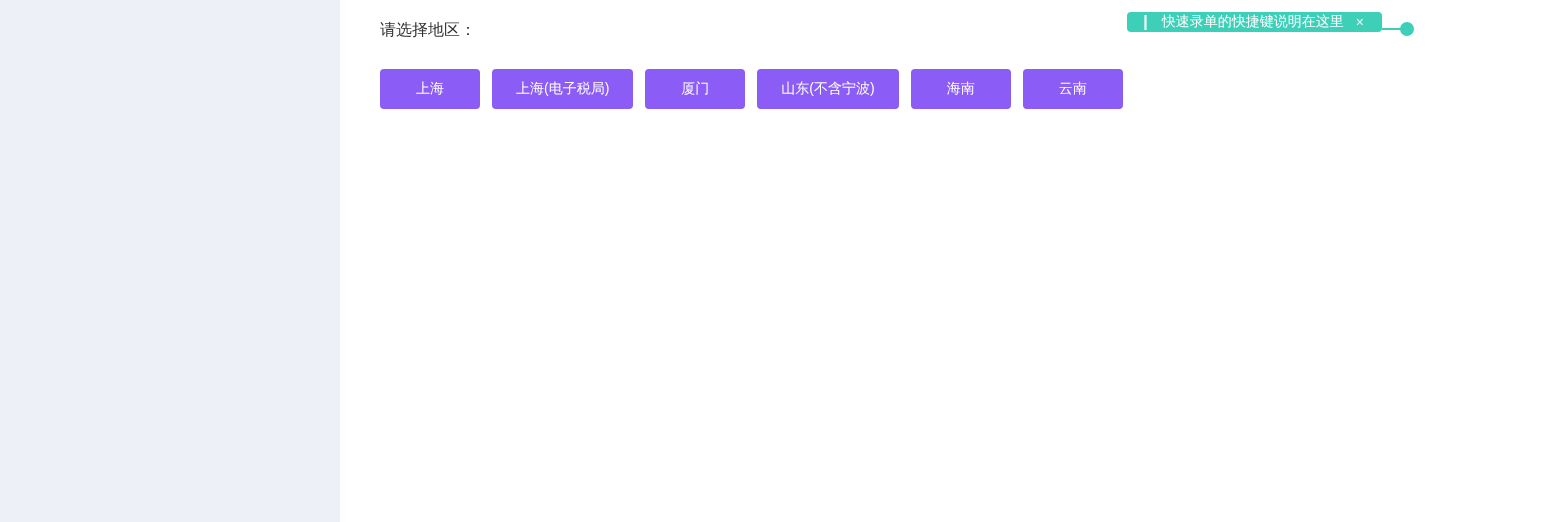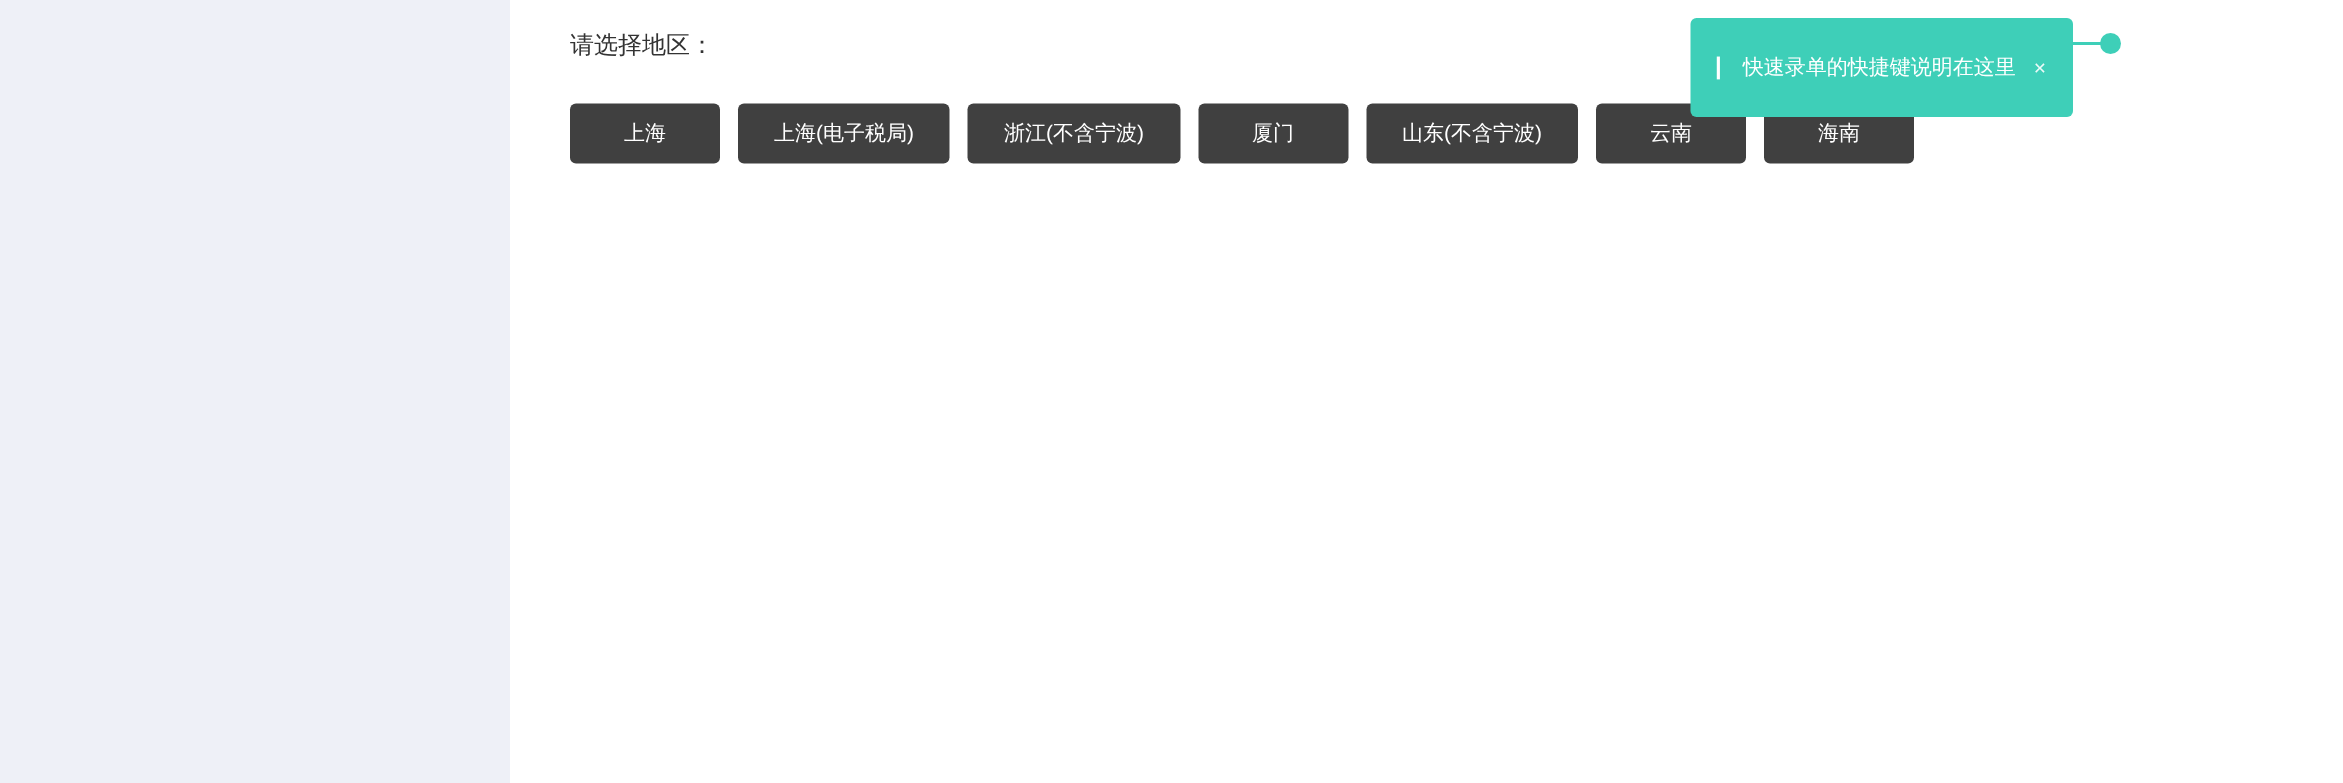--- a/index.html
+++ b/index.html
@@ -43,41 +43,41 @@
       font-weight: normal;
     }
 
     .region-buttons {
       display: flex;
       flex-wrap: wrap;
       gap: 12px;
     }
 
     .region-btn {
-      background: #404040;
+      background: #8b5cf6;
       border: none;
       border-radius: 4px;
       color: #ffffff;
       font-size: 14px;
       padding: 10px 24px;
       cursor: pointer;
       min-width: 100px;
       text-align: center;
       line-height: 1.4;
     }
 
     
     .tooltip-banner {
       position: absolute;
       top: 12px;
       right: 180px;
       background: #3ecfb8;
       color: #ffffff;
       font-size: 14px;
-      padding: 24px 16px;
+      padding: 1px 16px;
       border-radius: 4px;
       display: flex;
       align-items: center;
       gap: 10px;
       white-space: nowrap;
     }
 
     .tooltip-banner::before {
       content: '|';
       font-size: 16px;
@@ -118,25 +118,24 @@
 <body>
 
 <div class="left-sidebar"></div>
 
 <div class="main-content">
   <div class="page-title">请选择地区：</div>
   <div class="region-buttons">
 
   <button class="region-btn">上海</button>
       <button class="region-btn">上海(电子税局)</button>
-      <button class="region-btn">浙江(不含宁波)</button>
       <button class="region-btn">厦门</button>
       <button class="region-btn">山东(不含宁波)</button>
+      <button class="region-btn">海南</button>
       <button class="region-btn">云南</button>
-      <button class="region-btn">海南</button>
     </div>
 </div>
 
 <div class="tooltip-banner">
   <span>快速录单的快捷键说明在这里</span>
   <button class="tooltip-close">×</button>
 </div>
 
 <div class="tooltip-line"></div>
 <div class="tooltip-dot"></div>

